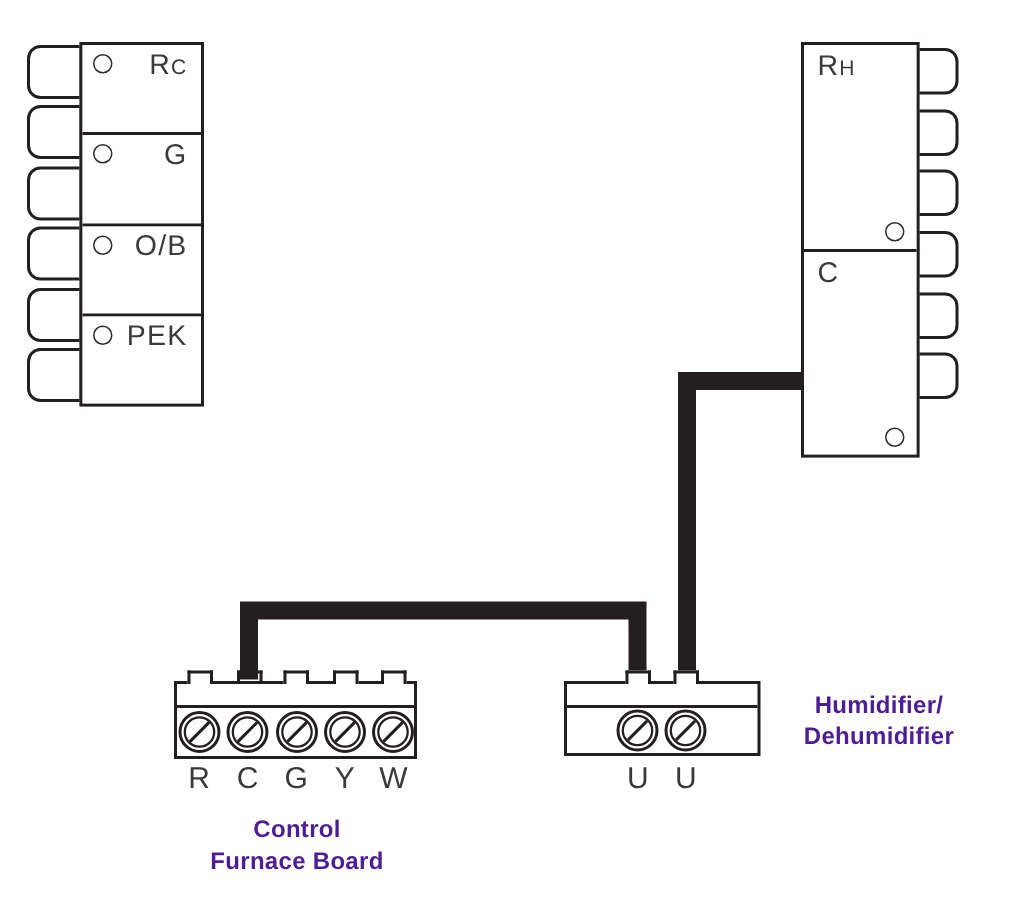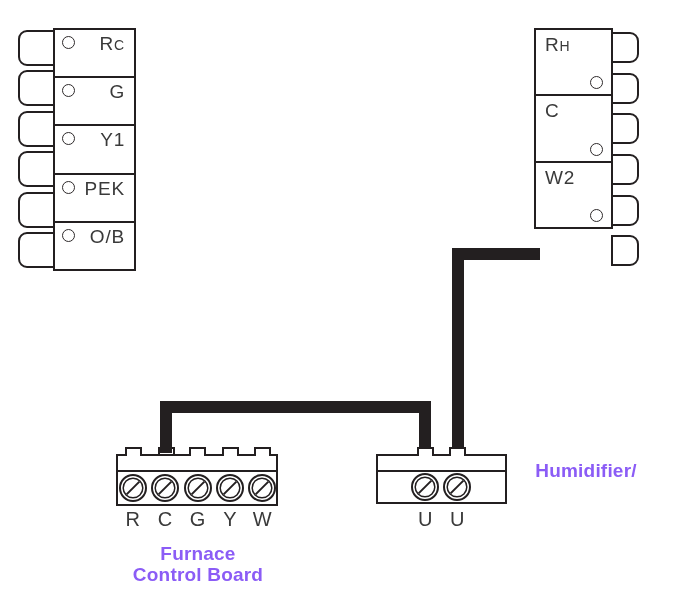--- a/index.html
+++ b/index.html
@@ -6,21 +6,21 @@
   html, body { width: 680px; height: 598px; background: #ffffff; overflow: hidden; }
   body { font-family: "Liberation Sans", sans-serif; }
   .stage { position: relative; width: 680px; height: 598px; background: #fff; }
 
   
   .wire-layer { position: absolute; left: 0; top: 0; z-index: 1; }
 
   
   .block { position: absolute; background: #a3a3a3; border: 2px solid #231f20; display: flex; flex-direction: column; z-index: 2; }
   .left-block  { left: 53px;  top: 28px; width: 83px; height: 243px; }
-  .right-block { left: 534px; top: 28px; width: 79px; height: 201px; }
+  .right-block { left: 534px; top: 28px; width: 79px; height: 277px; }
   .row { flex: 1; position: relative; border-bottom: 2px solid #231f20; background: #fff; }
   .row:last-child { border-bottom: none; }
   .hole { position: absolute; width: 13px; height: 13px; border: 1.5px solid #2e2a2b; border-radius: 50%; background: #fff; }
   .left-block .hole  { left: 7px; top: 6px; }
   .right-block .hole { right: 8px; bottom: 5px; }
   .tlabel { position: absolute; font-size: 19px; letter-spacing: 0.8px; color: #3a3a3a; white-space: nowrap; }
   .left-block .tlabel  { right: 9px; top: 3px; }
   .right-block .tlabel { left: 9px;  top: 4px; }
   .sub { font-size: 14px; }
 
@@ -38,21 +38,21 @@
   
   .top-tab { position: absolute; top: 447px; width: 17px; height: 9px; background: #fff;
              border: 2px solid #231f20; border-bottom: none; z-index: 3; }
   .top-tab.wired { background: transparent; }
 
   .screw { position: absolute; width: 30px; height: 30px; z-index: 3; }
 
   .pin-label { position: absolute; top: 508px; width: 30px; text-align: center;
                font-size: 20px; color: #3a3a3a; z-index: 2; }
 
-  .caption { position: absolute; font-size: 19px; font-weight: bold; color: #8b5cf6;
+  .caption { position: absolute; font-size: 16px; font-weight: bold; color: #4c1d95;
              text-align: center; line-height: 21px; letter-spacing: 0.2px; z-index: 2; }
   .furnace-caption    { left: 98px;  top: 543px; width: 200px; }
   .humidifier-caption { left: 496px; top: 460px; width: 180px; }
 </style>
 </head>
 <body>
 
 <div class="stage">
 
   <svg class="wire-layer" width="680" height="598" viewBox="0 0 680 598">
@@ -78,43 +78,35 @@
     <div class="row">
       <span class="hole"></span>
       <span class="tlabel"><span>R</span><span class="sub">C</span></span>
     </div>
     <div class="row">
       <span class="hole"></span>
       <span class="tlabel"><span>G</span><span class="sub"></span></span>
     </div>
     <div class="row">
       <span class="hole"></span>
-      <span class="tlabel"><span>Y1</span><span class="sub"></span></span>
+      <span class="tlabel"><span>O/B</span><span class="sub"></span></span>
     </div>
     <div class="row">
       <span class="hole"></span>
       <span class="tlabel"><span>PEK</span><span class="sub"></span></span>
-    </div>
-    <div class="row">
-      <span class="hole"></span>
-      <span class="tlabel"><span>O/B</span><span class="sub"></span></span>
     </div>
   </div>
 
   <div class="block right-block">
     <div class="row">
       <span class="tlabel"><span>R</span><span class="sub">H</span></span>
       <span class="hole"></span>
     </div>
     <div class="row">
       <span class="tlabel"><span>C</span><span class="sub"></span></span>
-      <span class="hole"></span>
-    </div>
-    <div class="row">
-      <span class="tlabel"><span>W2</span><span class="sub"></span></span>
       <span class="hole"></span>
     </div>
   </div>
 
   <div class="board furnace-board">
     <div class="board-strip"></div>
   </div>
   <div class="top-tab" style="left:125px"></div>
   <div class="top-tab wired" style="left:157.5px"></div>
   <div class="top-tab" style="left:189px"></div>
@@ -147,22 +139,22 @@
       <line x1="8.6" y1="21.4" x2="21.4" y2="8.6" stroke="#231f20" stroke-width="2"></line>
     </svg>
 
   <span class="pin-label" style="left:117.7px">R</span>
   <span class="pin-label" style="left:150.1px">C</span>
   <span class="pin-label" style="left:182.5px">G</span>
   <span class="pin-label" style="left:214.9px">Y</span>
   <span class="pin-label" style="left:247.3px">W</span>
 
   <div class="caption furnace-caption">
-    <div>Furnace</div>
-    <div>Control Board</div>
+    <div>Control</div>
+    <div>Furnace Board</div>
   </div>
 
   <div class="board humidifier-board">
     <div class="board-strip"></div>
   </div>
   <div class="top-tab" style="left:416.5px"></div>
   <div class="top-tab" style="left:449.2px"></div>
 
   <svg class="screw" style="left:410.3px; top:472.3px" viewBox="0 0 30 30">
       <circle cx="15" cy="15" r="13" fill="#fff" stroke="#231f20" stroke-width="2"></circle>
@@ -173,15 +165,16 @@
       <circle cx="15" cy="15" r="13" fill="#fff" stroke="#231f20" stroke-width="2"></circle>
       <circle cx="15" cy="15" r="9.8" fill="none" stroke="#231f20" stroke-width="1.5"></circle>
       <line x1="8.6" y1="21.4" x2="21.4" y2="8.6" stroke="#231f20" stroke-width="2"></line>
     </svg>
 
   <span class="pin-label" style="left:410.3px">U</span>
   <span class="pin-label" style="left:442.3px">U</span>
 
   <div class="caption humidifier-caption">
     <div>Humidifier/</div>
+    <div>Dehumidifier</div>
   </div>
 
 </div>
 
 </body></html>

